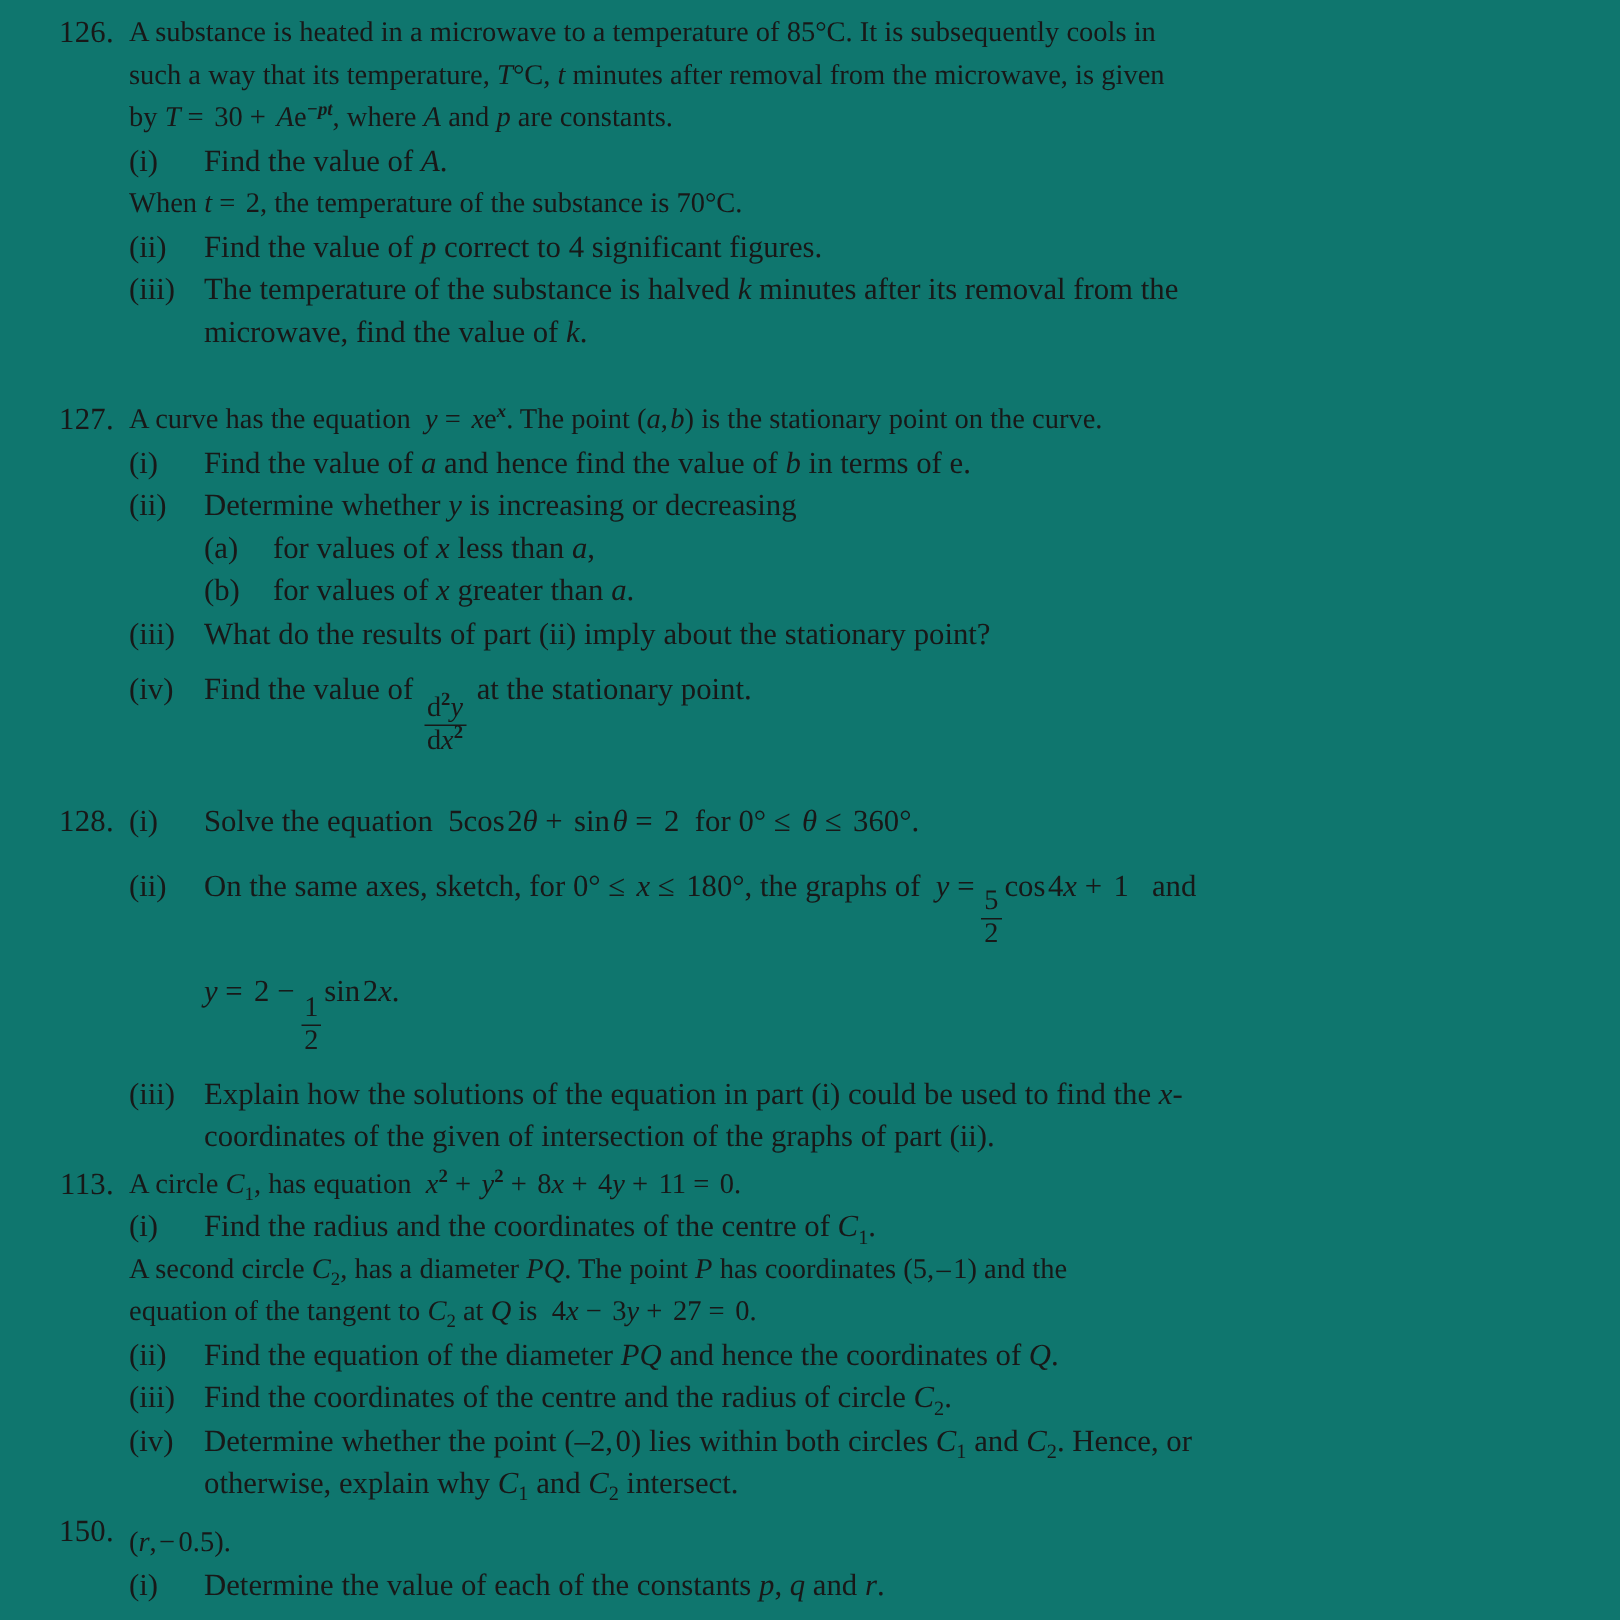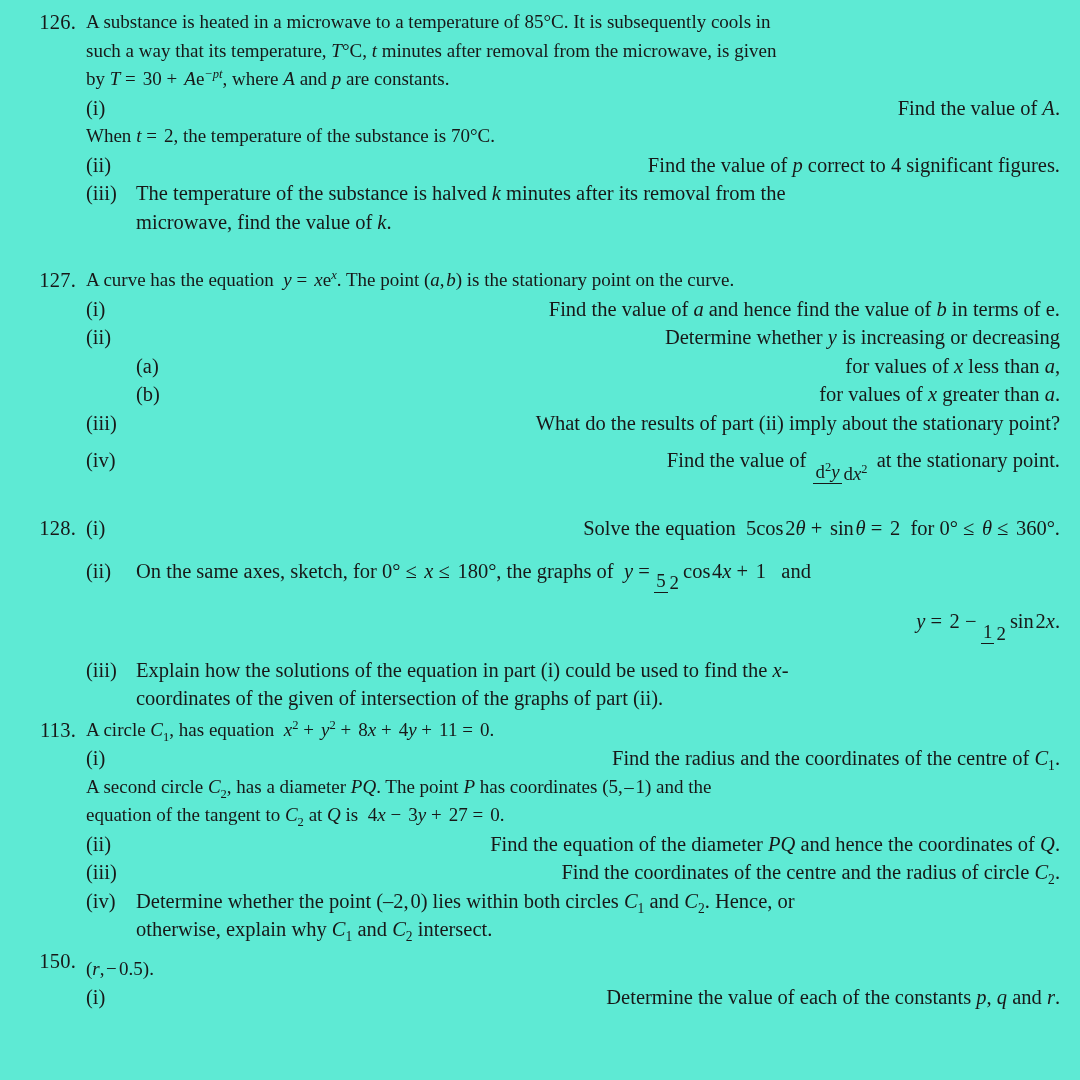--- a/index.html
+++ b/index.html
@@ -15,22 +15,22 @@
     font-family: "Liberation Serif", "DejaVu Serif", serif;
     color: #181818;
     -webkit-font-smoothing: antialiased;
   }
 
   .page {
     position: relative;
     width: 1080px;
     height: 1080px;
     box-sizing: border-box;
-    padding: 8px 20px 0 20px;
-    background: #5eead4;
+    padding: 8px 8px 0 20px;
+    background: #0f766e;
   }
 
   
   .question {
     display: flex;
     align-items: flex-start;
     width: 100%;
     box-sizing: border-box;
   }
   .q-num {
@@ -68,44 +68,44 @@
     flex: 0 0 auto;
     width: 50px;
     white-space: nowrap;
   }
   .part .ptext {
     flex: 1 1 auto;
     min-width: 0;
     text-align: justify;
     text-justify: inter-word;
   }
-  .part .ptext.nojust { text-align: right; }
+  .part .ptext.nojust { text-align: left; }
 
   
   .part.sub { padding-left: 50px; }
   .part.sub .label { width: 46px; }
 
   
   .mathit {
     font-style: italic;
     font-family: "Liberation Serif", "DejaVu Serif", serif;
   }
   .mathrm { font-style: normal; }
   sup, sub {
     font-size: 0.66em;
     line-height: 0;
   }
-  sup { vertical-align: super; }
+  sup { vertical-align: super; font-weight: bold; }
   sub { vertical-align: sub; }
   .sp { letter-spacing: 0.12em; }
 
   
   .frac {
     display: inline-flex;
-    flex-direction: row;
+    flex-direction: column;
     align-items: center;
     justify-content: center;
     vertical-align: -0.52em;
     margin: 0 2px;
     line-height: 1;
     font-size: 0.92em;
   }
   .frac .top {
     display: block;
     padding: 0 2px 1px 2px;

